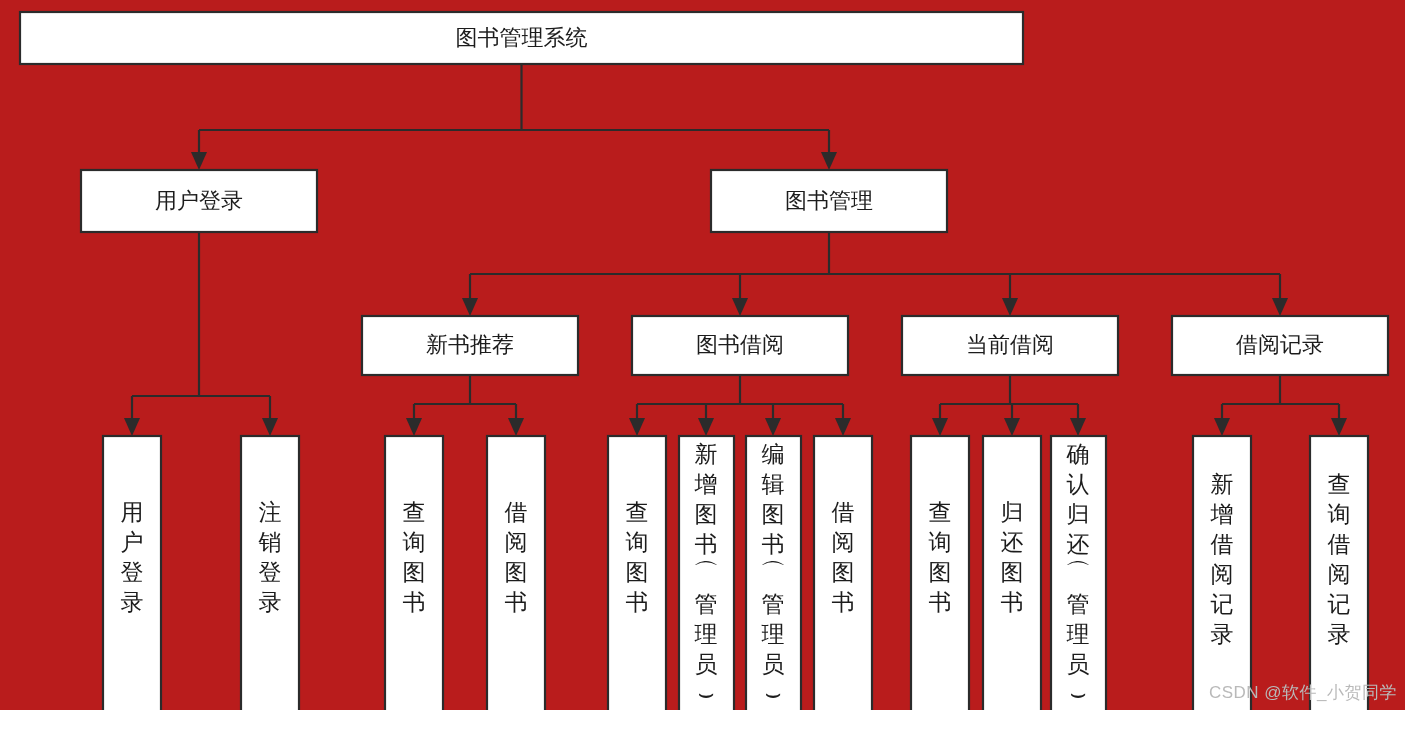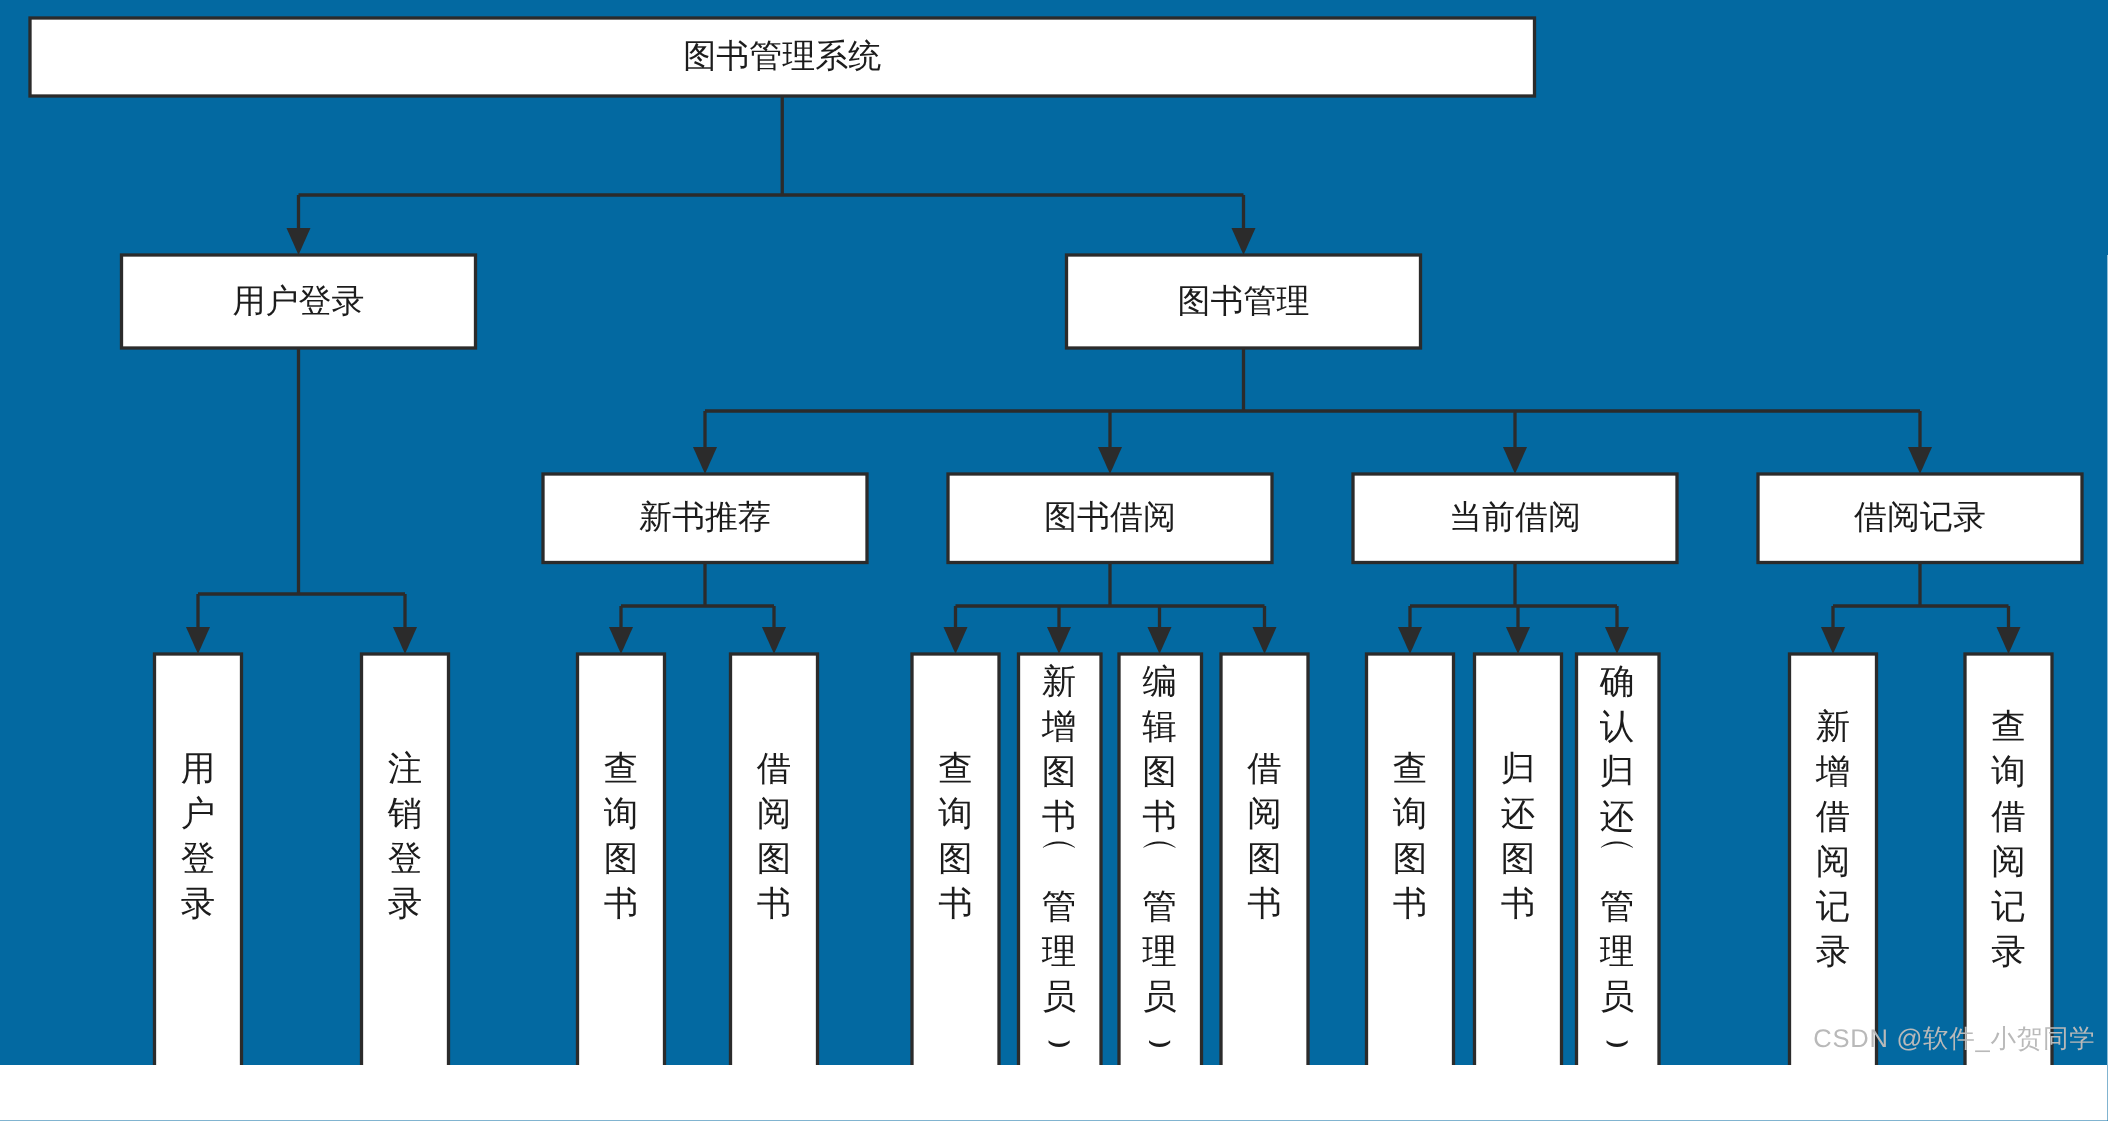--- a/index.html
+++ b/index.html
@@ -8,21 +8,21 @@
     padding: 0;
     background: #ffffff;
   }
   body {
     font-family: "Liberation Sans", "DejaVu Sans", sans-serif;
   }
   #diagram-root {
     position: relative;
     width: 1405px;
     height: 710px;
-    background: #0369a1;
+    background: #b91c1c;
     overflow: hidden;
   }
   svg#tree-svg {
     position: absolute;
     left: 0;
     top: 0;
     width: 1405px;
     height: 747px;
     display: block;
   }

